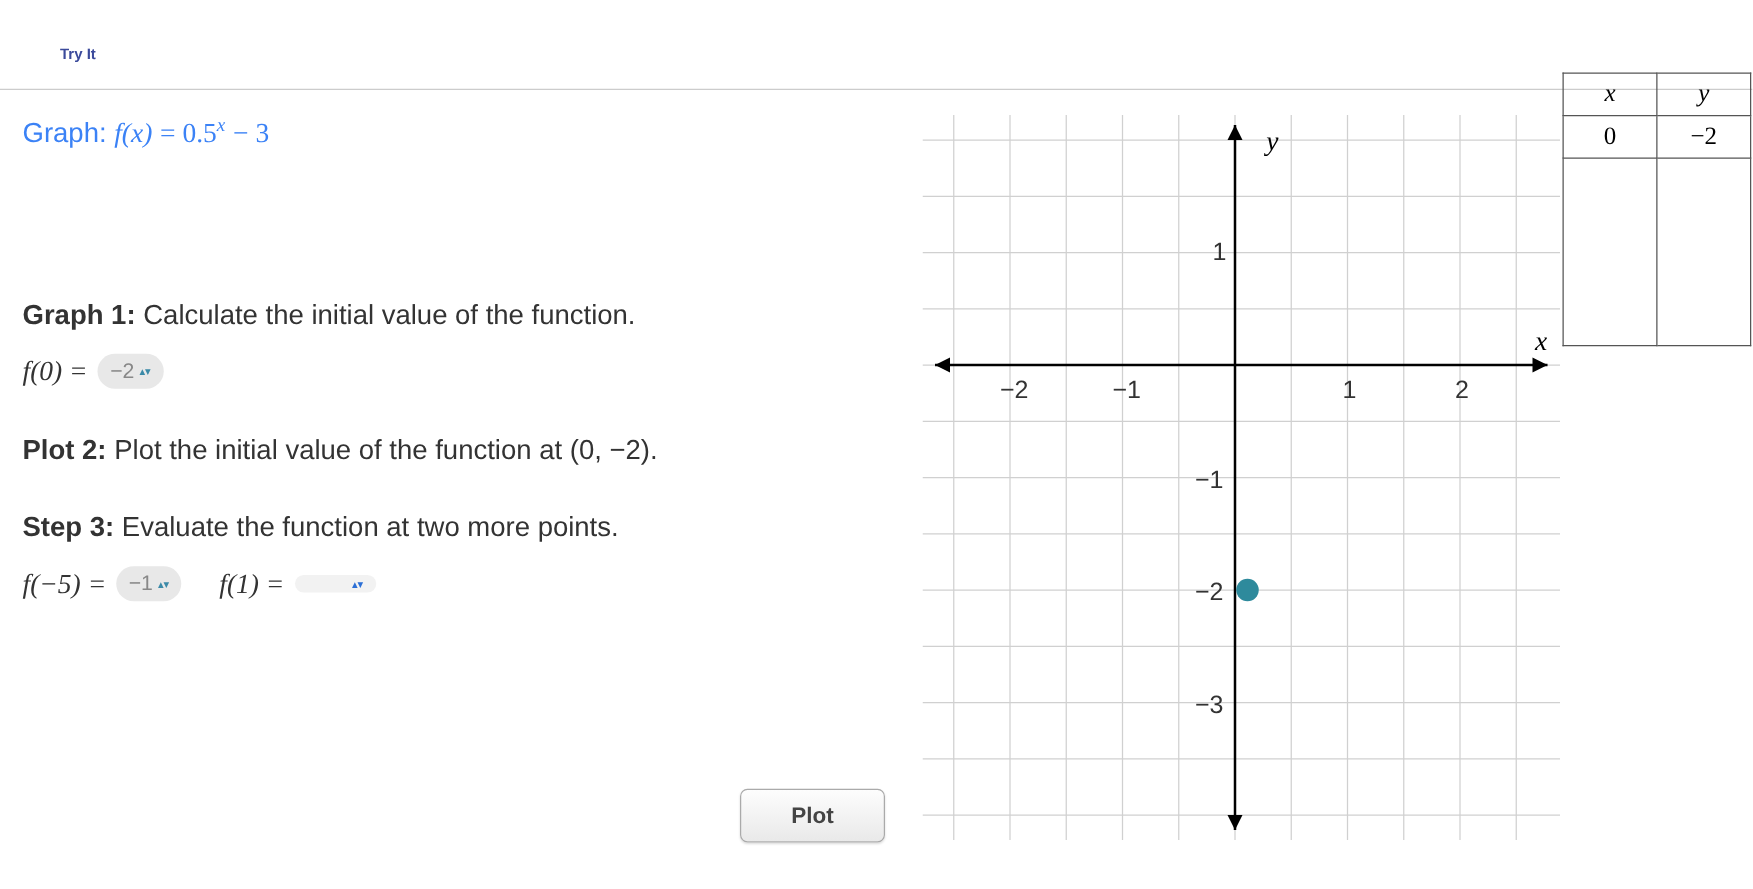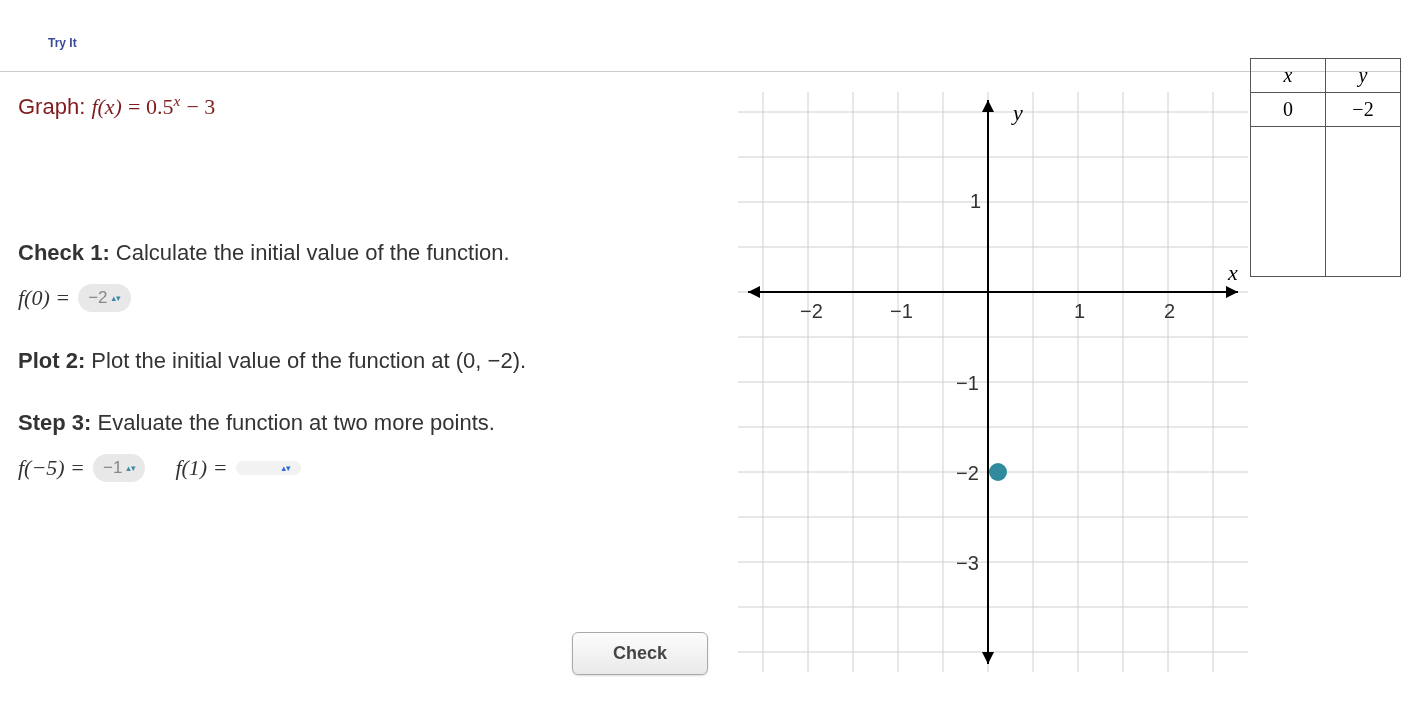--- a/index.html
+++ b/index.html
@@ -1,21 +1,21 @@
 <!DOCTYPE html>
 <html><head>
 <meta charset="utf-8">
 <style>
 * { box-sizing: border-box; margin: 0; padding: 0; }
 body { font-family: Arial, Helvetica, sans-serif; background: #fff; width: 1402px; height: 711px; position: relative; overflow: hidden; }
 .tryit-bar { height: 38px; border-bottom: 1px solid #ccc; display: flex; align-items: flex-start; padding-left: 48px; margin-top: 34px; }
 .tryit { color: #3b4a9b; font-weight: bold; font-size: 12px; margin-top: 2px; }
 .main { display: flex; padding: 20px 0 0 18px; gap: 20px; }
 .left-col { width: 700px; }
-.graph-line { font-size: 22px; color: #7f1d1d; margin-bottom: 120px; }
+.graph-line { font-size: 22px; color: #3b82f6; margin-bottom: 120px; }
 .fn { font-family: 'Times New Roman', serif; font-style: italic; }
 .eq { font-family: 'Times New Roman', serif; }
 .sup { font-style: italic; font-family: 'Times New Roman', serif; vertical-align: super; font-size: 0.7em; }
 .step-block { margin-bottom: 36px; font-size: 22px; color: #333; }
 .step-label { font-weight: bold; }
 .value-line { margin-top: 18px; font-size: 22px; display: flex; align-items: center; gap: 8px; }
 .fn2 { font-family: 'Times New Roman', serif; font-style: italic; }
 .pill { display: inline-flex; align-items: center; background: #e8e8e8; border-radius: 14px; padding: 4px 10px; font-size: 17px; color: #888; gap: 4px; min-width: 50px; }
 .pill.empty { background: #f2f2f2; }
 .updown { display: inline-flex; flex-direction: column; line-height: 6px; font-size: 9px; color: #3b8aa8; }
@@ -37,21 +37,21 @@
 <div class="main">
   <div class="left-col">
     <div class="graph-line">
       <span>Graph: </span>
       <span class="fn">f(x)</span>
       <span class="eq"> = 0.5</span><span class="sup">x</span>
       <span class="eq"> − 3</span>
     </div>
 
     <div class="step-block">
-      <span class="step-label">Check 1:</span><span> Calculate the initial value of the function.</span>
+      <span class="step-label">Graph 1:</span><span> Calculate the initial value of the function.</span>
       <div class="value-line">
         <span class="fn2">f(0) = </span>
         <span class="pill">
           <span>−2</span>
           <span class="updown">▴▾</span>
         </span>
       </div>
     </div>
 
     <div class="step-block">
@@ -69,21 +69,21 @@
         <span style="width:14px;"></span>
         <span class="fn2">f(1) = </span>
         <span class="pill empty">
           <span></span>
           <span style="width:28px;"></span>
           <span class="updown" style="color:#2b6fd6;">▴▾</span>
         </span>
       </div>
     </div>
 
-    <button class="check-btn">Check</button>
+    <button class="check-btn">Plot</button>
   </div>
 
   <div class="graph-wrap">
     <svg width="510" height="580" viewBox="0 0 510 580">
 
       <g stroke="#d0d0d0" stroke-width="1">
         <line x1="0" y1="20" x2="510" y2="20"></line>
         <line x1="0" y1="110" x2="510" y2="110"></line>
         <line x1="0" y1="200" x2="510" y2="200"></line>
         <line x1="0" y1="290" x2="510" y2="290"></line>

